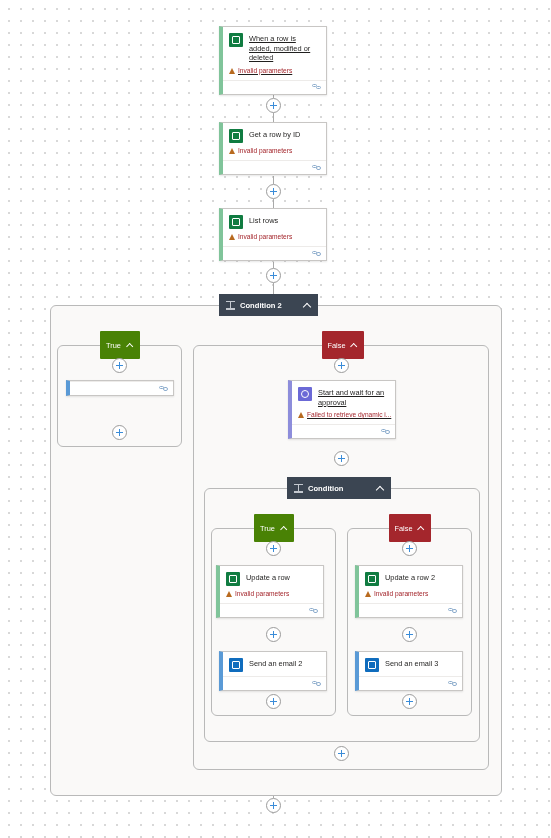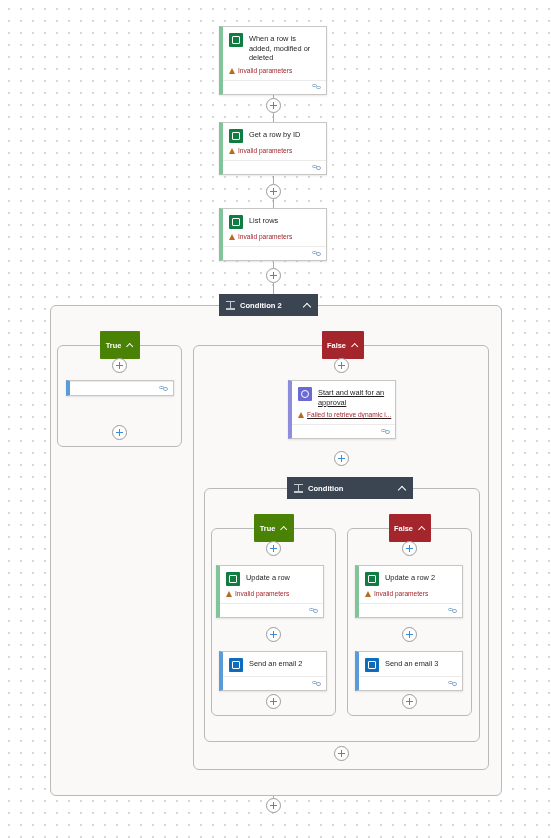--- a/index.html
+++ b/index.html
@@ -145,21 +145,21 @@
   
   .badge{
     position:absolute;
     height:17px;
     display:flex;align-items:center;justify-content:center;
     gap:5px;
     padding:14px 6px;
     box-sizing:border-box;
     color:#ffffff;
     font-size:7.4px;
-    font-weight:bold;
+    font-weight:normal;
     border-radius:1px;
     text-align:center;
   }
   .badge.true{background:#498205;}
   .badge.false{background:#a4262c;}
   .badge .chev{width:7px;height:7px;}
   .badge .chev:before{left:0.6px;top:2px;width:4.4px;height:4.4px;}
 
   
   .plus{
@@ -227,21 +227,21 @@
     <path d="M409.5 690 L409.5 695"></path>
 
     <path d="M341.5 738 L341.5 746"></path>
 
     <path d="M273.5 796 L273.5 798"></path>
   </g>
 </svg>
 
 <div id="nodes-layer">
 
-  <div class="card green" style="left:219px;top:26px;">
+  <div class="card green" style="left:219px;top:26px;text-decoration:underline;">
     <div class="card-head">
       <span class="ico excel">
           <span class="glyph"></span>
         </span>
       <span class="card-title">When a row is added, modified or deleted</span>
     </div>
     <div class="card-err">
       <span class="warn-tri"></span>
       <span>Invalid parameters</span>
     </div>
@@ -334,21 +334,21 @@
     <div class="card-foot">
       <span class="link-ico"></span>
     </div>
   </div>
   <div class="plus" style="left:334px;top:451px;"></div>
 
   <div class="scope inner" style="left:204px;top:488px;width:276px;height:254px;"></div>
   <div class="scope branch" style="left:211px;top:528px;width:125px;height:188px;"></div>
   <div class="scope branch" style="left:347px;top:528px;width:125px;height:188px;"></div>
 
-  <div class="cond-bar" style="left:287px;top:477px;width:126px;">
+  <div class="cond-bar" style="left:287px;top:477px;width:104px;">
     <span class="cond-ico">
         <i></i>
       </span>
     <span class="cond-label">Condition</span>
     <span class="chev"></span>
   </div>
 
   <div class="badge true" style="left:254px;top:514px;width:40px;">
     <span>True</span>
     <span class="chev"></span>

